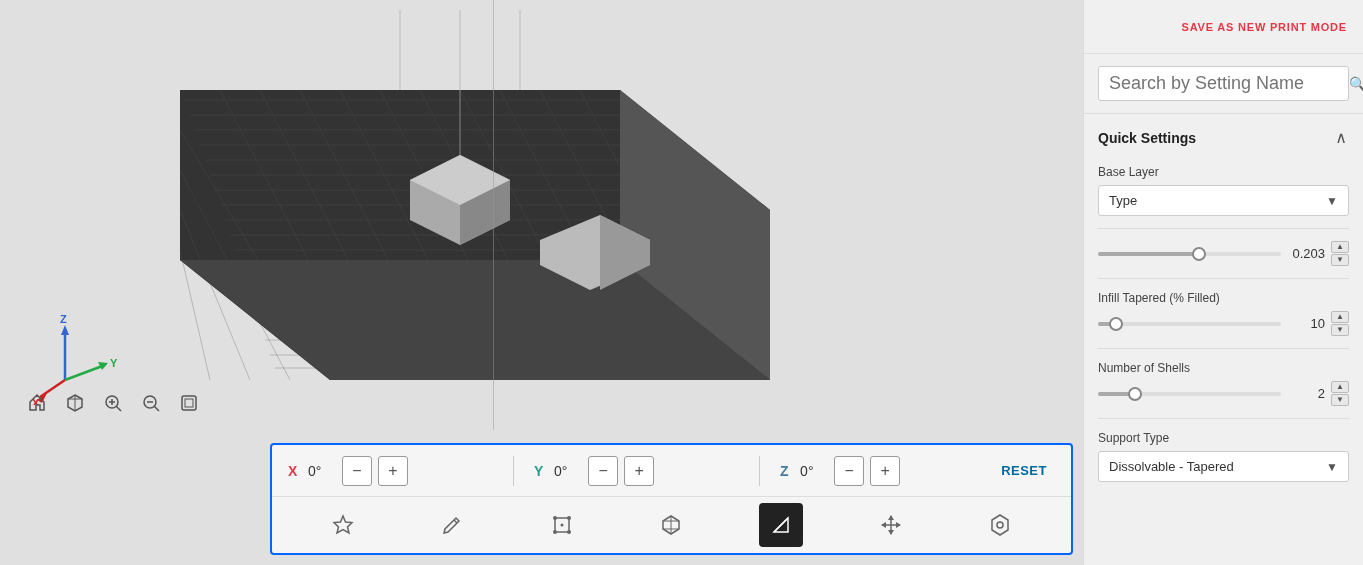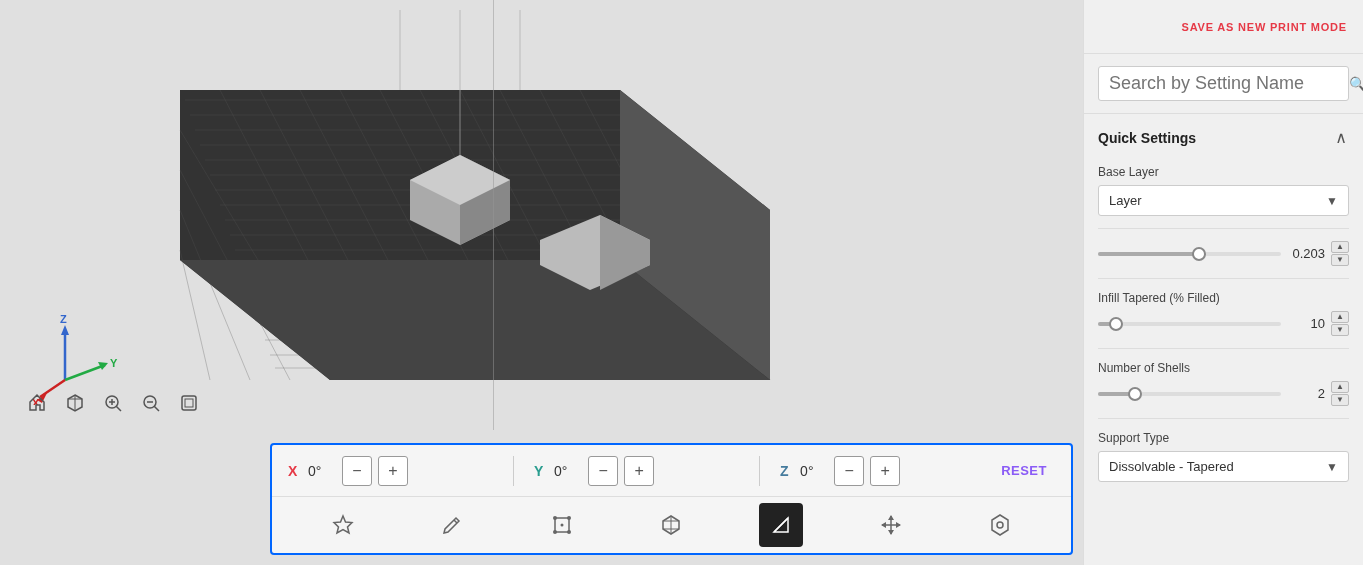--- a/index.html
+++ b/index.html
@@ -97,21 +97,21 @@
       display: flex;
       align-items: center;
       justify-content: center;
       cursor: pointer;
       font-size: 16px;
       color: #555;
       user-select: none;
     }
 
     .reset-btn {
-      color: #8b5cf6;
+      color: #0369a1;
       font-weight: 700;
       font-size: 13px;
       background: none;
       border: none;
       cursor: pointer;
       padding: 4px 8px;
       letter-spacing: 0.5px;
     }
 
     .tools-row {
@@ -558,21 +558,21 @@
   </div>
 
   <div class="section-header">
     <span class="section-title">Quick Settings</span>
     <button class="collapse-btn">∧</button>
   </div>
 
   <div class="setting-item">
     <div class="setting-label">Base Layer</div>
     <button class="dropdown-select">
-      <span>Layer</span>
+      <span>Type</span>
       <span class="dropdown-arrow">▼</span>
     </button>
   </div>
 
   <div class="divider-line"></div>
 
   <div class="setting-item">
     <div class="setting-row-inline">
       <div class="slider-track" style="position:relative; height:4px; flex:1;">
         <div style="position:absolute;left:0;top:0;height:4px;width:55%;background:#aaa;border-radius:2px;"></div>

